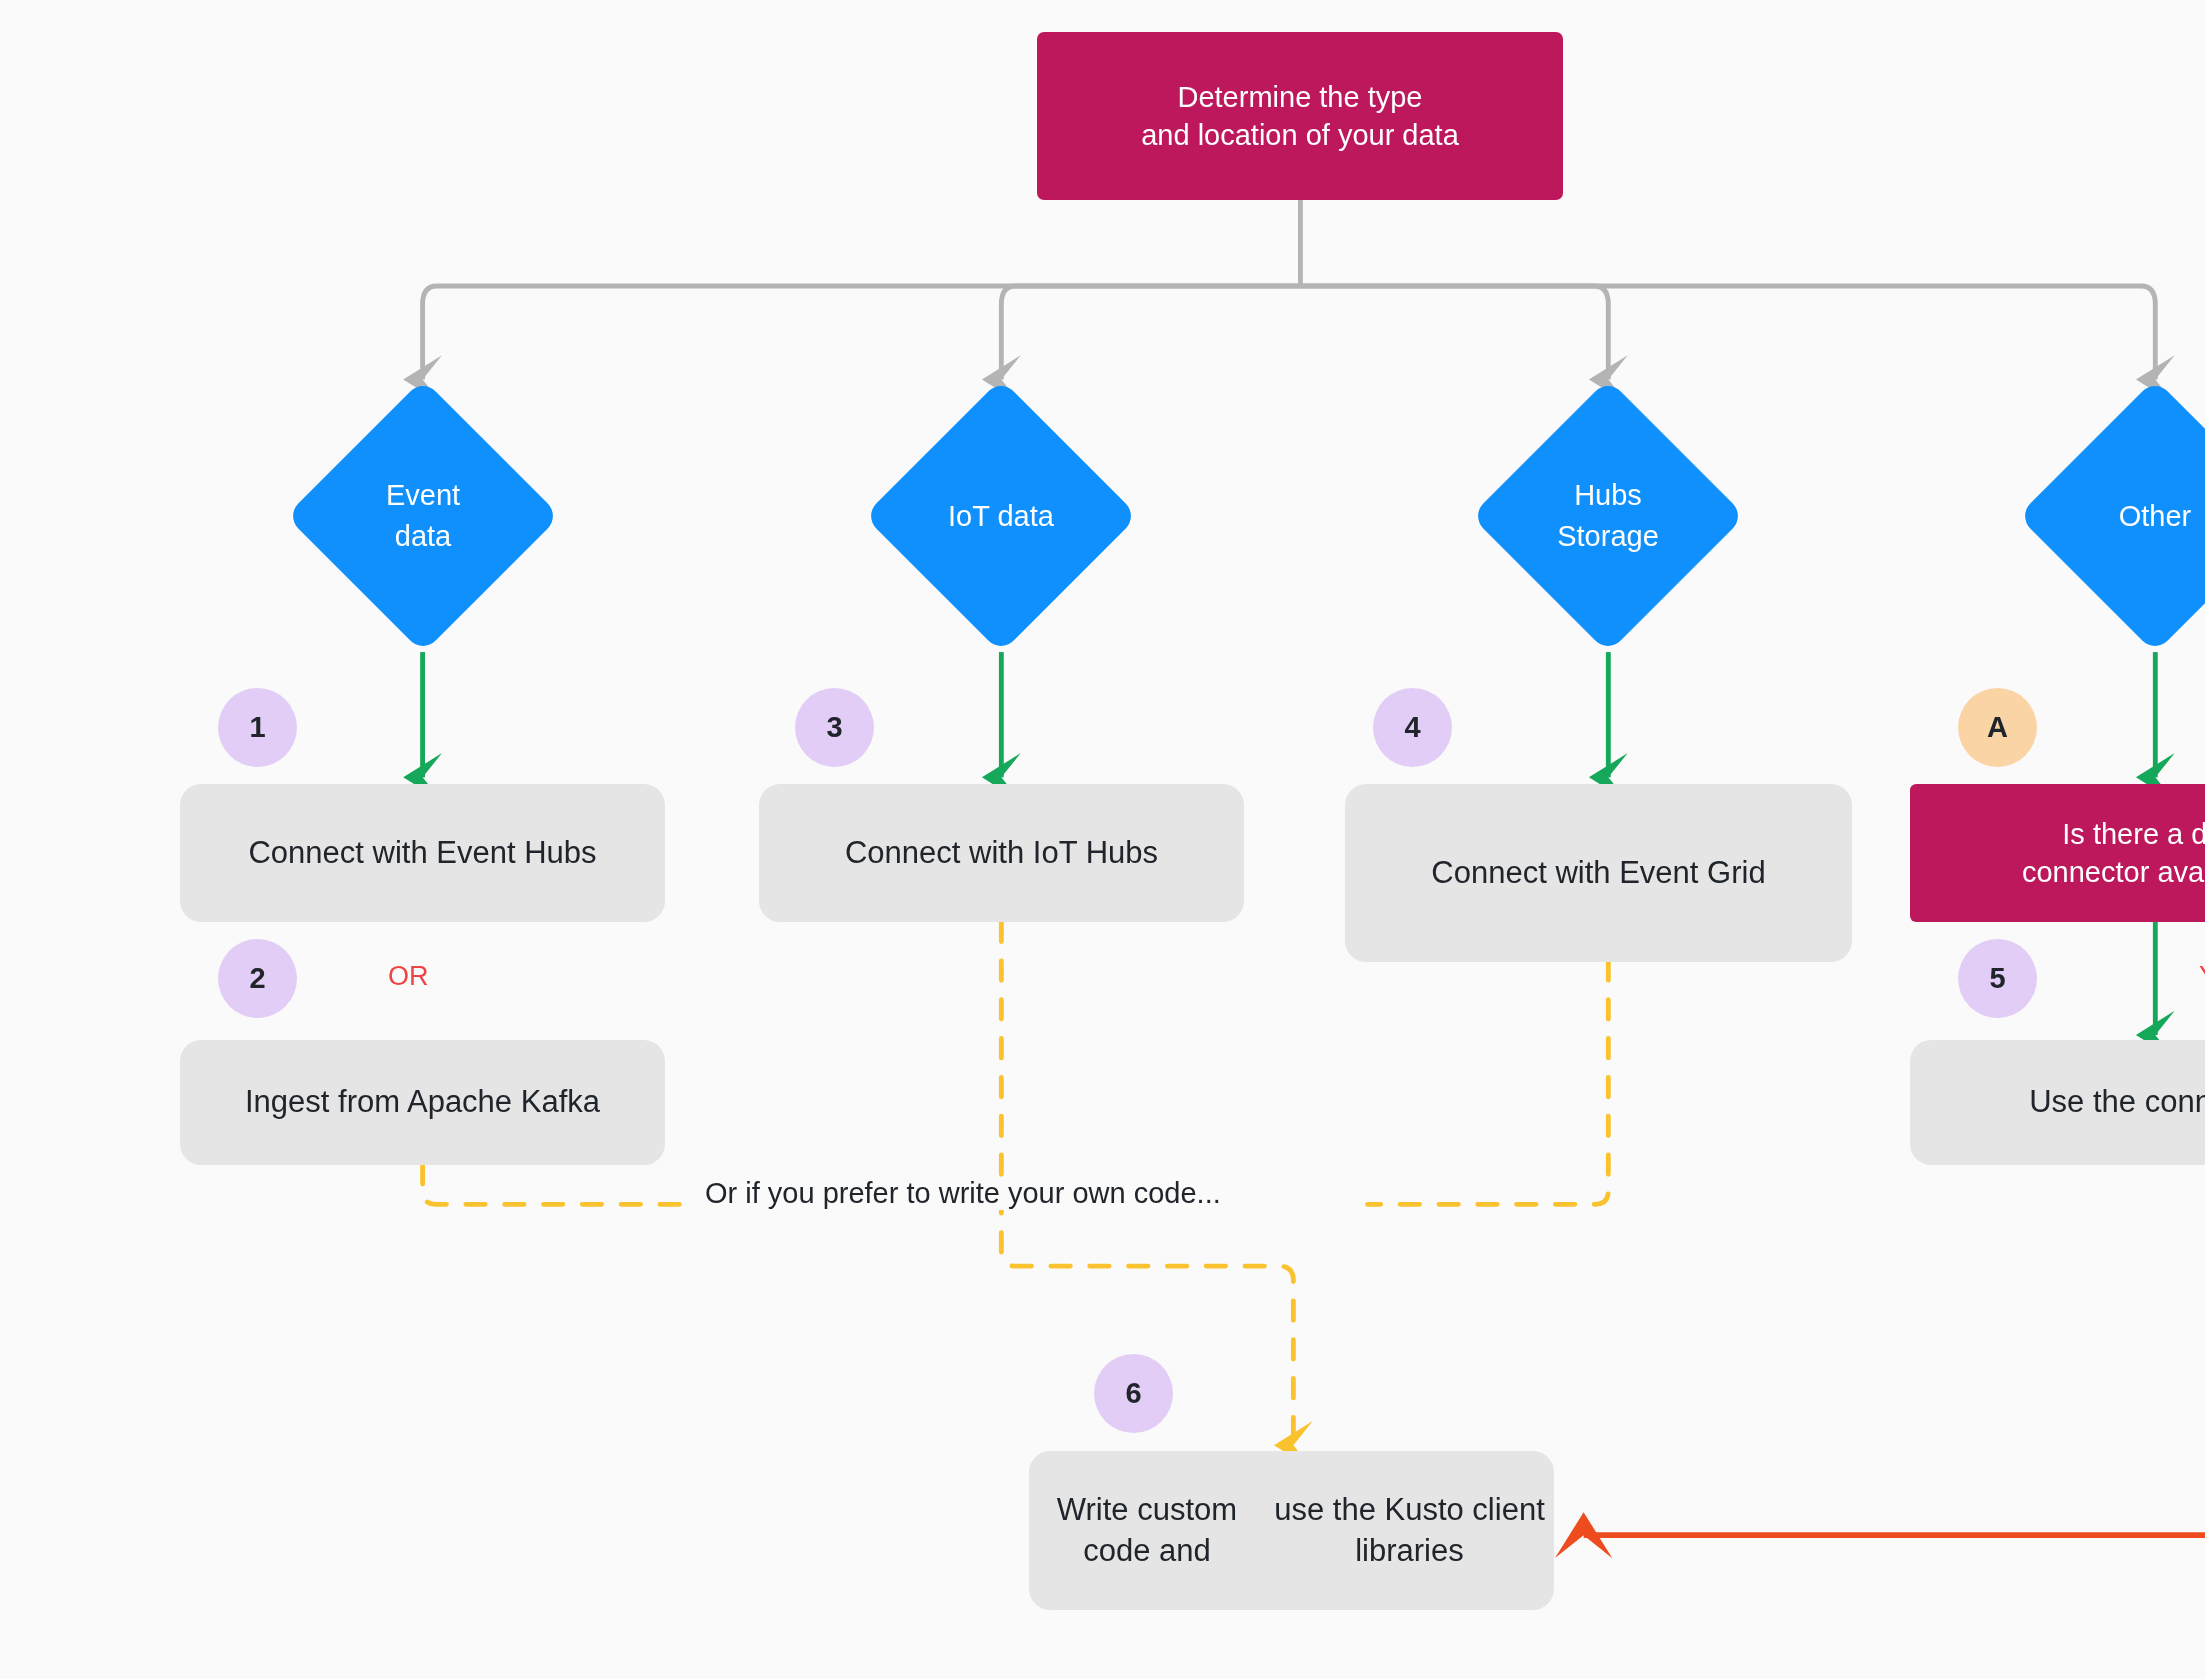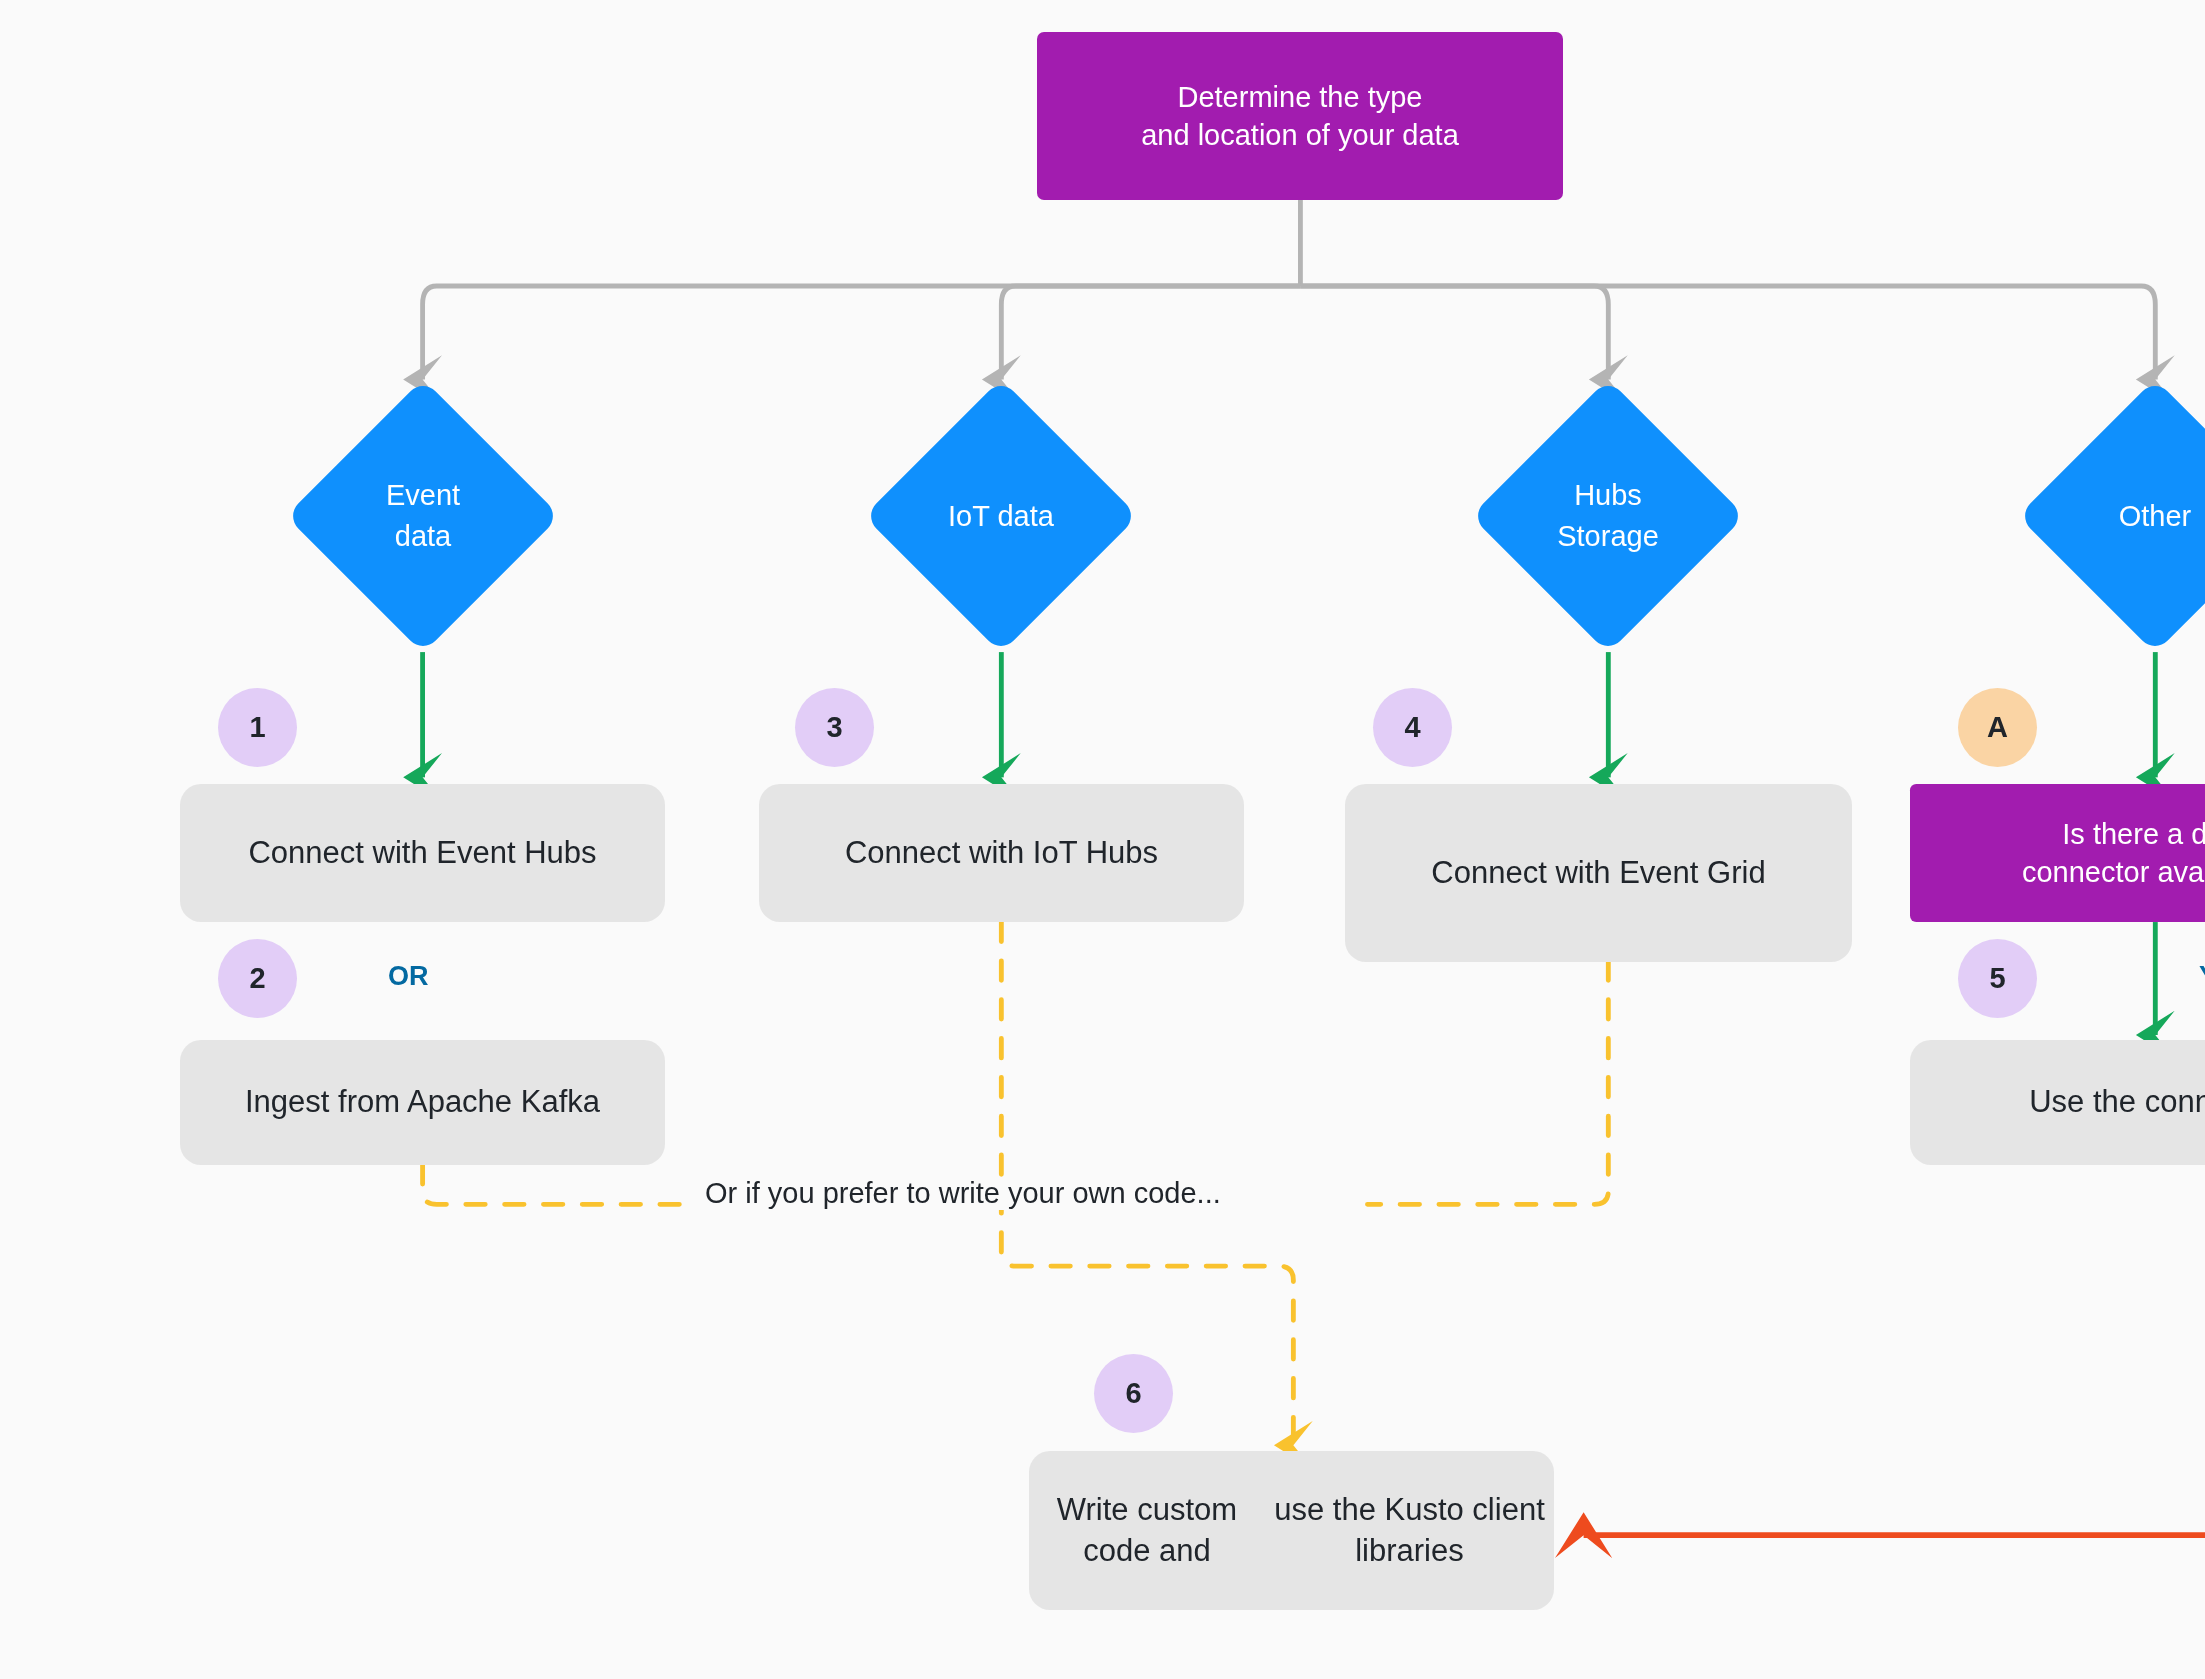--- a/index.html
+++ b/index.html
@@ -27,21 +27,21 @@
   .node {
     position: absolute;
     box-sizing: border-box;
     display: flex;
     align-items: center;
     justify-content: center;
     text-align: center;
   }
   
   .node-primary {
-    background: #a21caf;
+    background: #be185d;
     color: #FFFFFF;
     border-radius: 7px;
     font-size: 29px;
     line-height: 1.32;
     font-weight: 400;
   }
   
   .node-light {
     background: #e5e5e5;
     color: #20252B;
@@ -84,22 +84,22 @@
     font-size: 29px;
     font-weight: 700;
     color: #20252B;
   }
   .badge-purple { background: #E2CDF7; }
   .badge-orange { background: #FAD4A4; }
   
   .edge-label {
     position: absolute;
     font-size: 27px;
-    font-weight: 700;
-    color: #0369a1;
+    font-weight: 400;
+    color: #ef4444;
     white-space: nowrap;
   }
   .note-label {
     position: absolute;
     font-size: 29px;
     font-weight: 400;
     color: #20252B;
     white-space: nowrap;
     background: #FAFAFA;
     padding: 0 8px;

